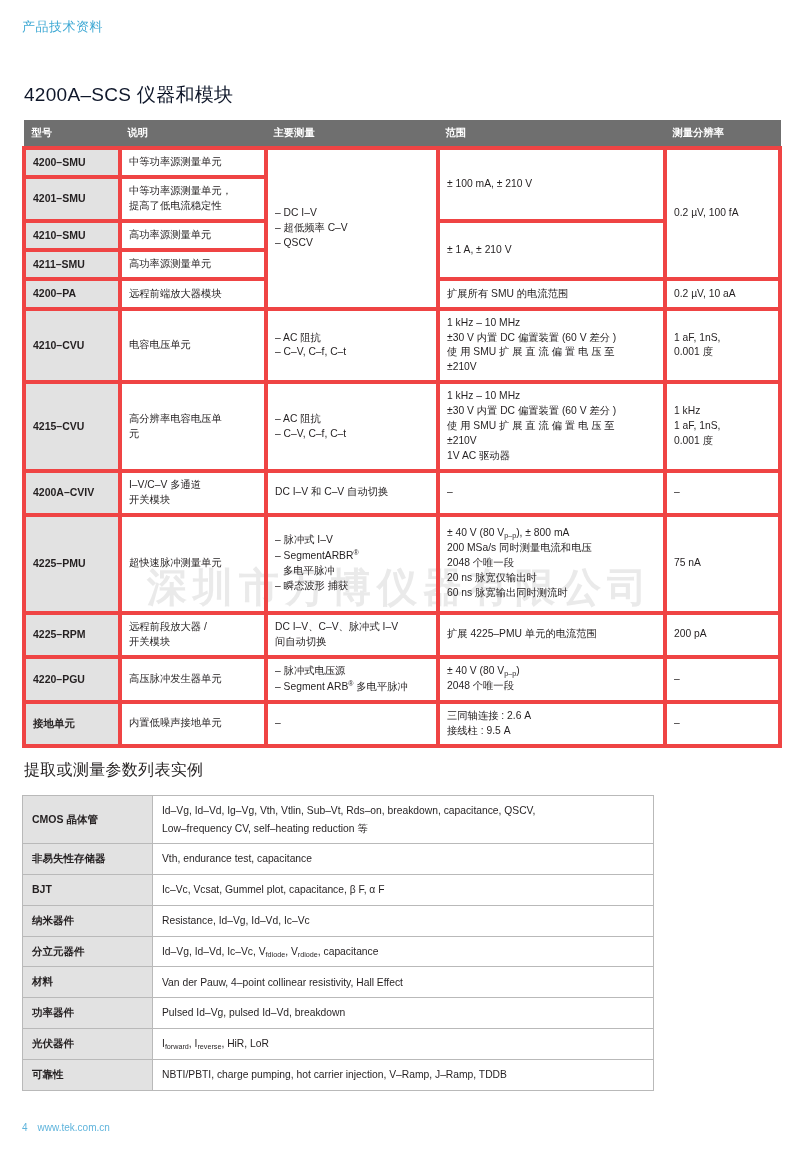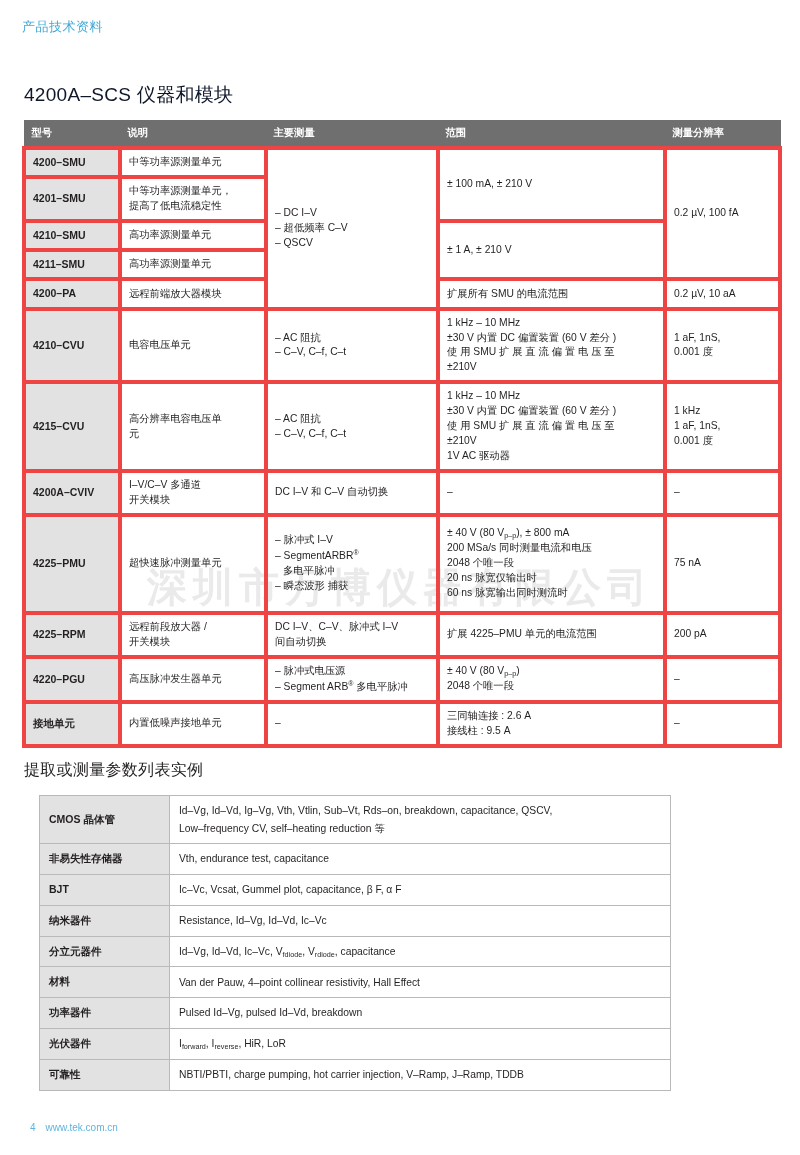--- a/index.html
+++ b/index.html
@@ -63,42 +63,42 @@
     white-space:nowrap;
   }
   table.spec td.center { text-align:left; }
   .lines { white-space:pre-line; }
 
   sup.reg { font-size:7px; vertical-align:super; }
   sub.sb  { font-size:7.2px; vertical-align:baseline; position:relative; top:2px; }
 
   
   table.params {
-    position:absolute; left:39px; top:795px;
+    position:absolute; left:22px; top:795px;
     width:632px;
     border-collapse:collapse;
     table-layout:fixed;
     font-size:10.3px;
     line-height:1.7;
   }
   table.params td {
     border:1px solid #b9b9b9;
     padding:6px 9px;
     vertical-align:middle;
   }
   table.params td.cat {
     width:130px;
     background:#e2e2e2;
     font-weight:bold;
     font-size:10.5px;
   }
 
   .footer {
     position:absolute; left:22px; top:1122px;
-    font-size:10px; color:#5fb4dc;margin-left:8px;
+    font-size:10px; color:#5fb4dc;
   }
   .footer .pg { margin-right:10px; }
 
   
   .watermark {
     position:absolute; left:0; right:0; top:560px;
     text-align:center;
     font-size:40px;
     font-weight:bold;
     color:rgba(140,140,140,0.18);

